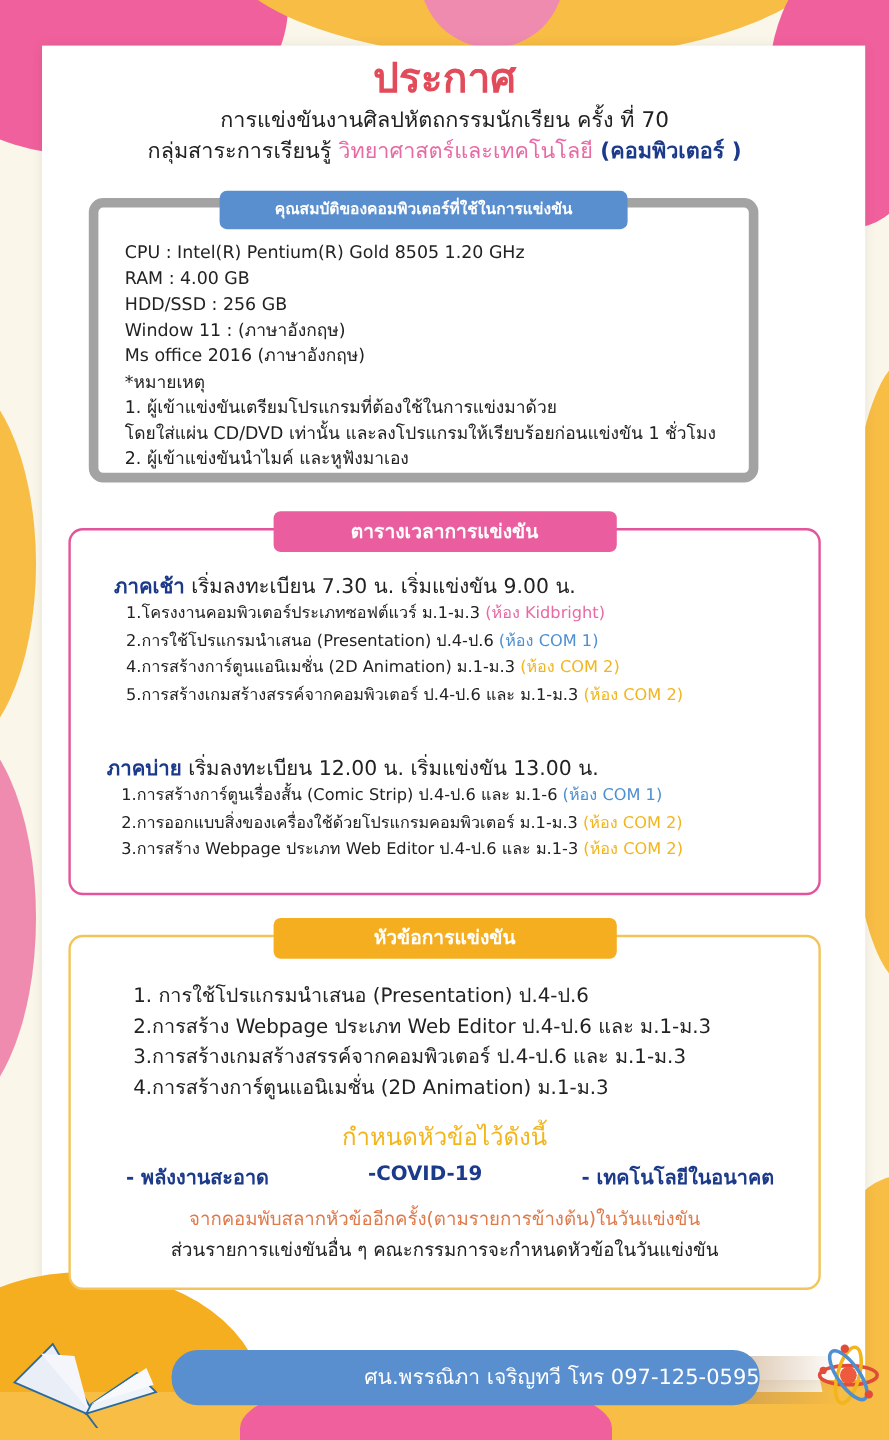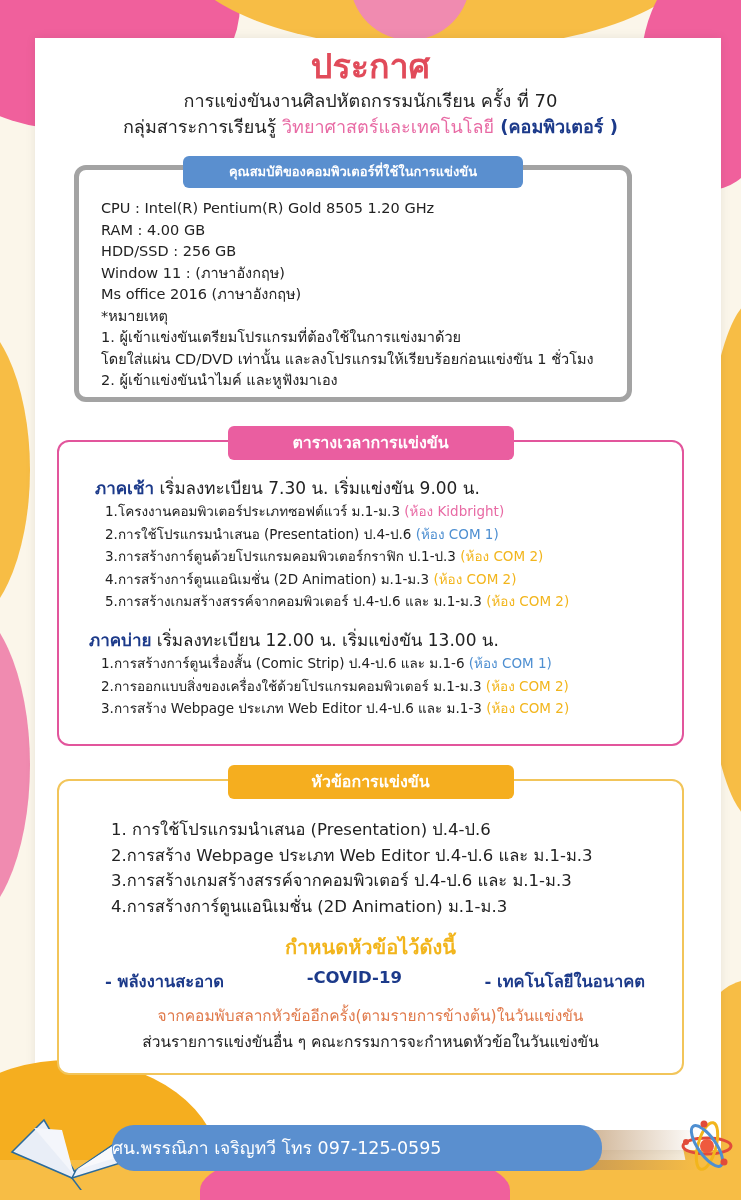--- a/index.html
+++ b/index.html
@@ -22,45 +22,45 @@
   .header .line2 { font-size: 18px; line-height: 26px; color: #222; }
   .header .pink { color: #e86aa4; }
   .header .navy { color: #1c3a8a; font-weight: bold; }
 
   .box { position: absolute; border-radius: 12px; background: #fff; }
   .pill {
     position: absolute; left: 50%; transform: translateX(-50%);
     color: #fff; font-weight: bold; text-align: center; border-radius: 6px;
     white-space: nowrap;
   }
-  .spec-box { left: 74px; top: 165px; width: 558px; height: 237px; border: 5px solid #a3a3a3; }
+  .spec-box { left: 74px; top: 165px; width: 558px; height: 237px; border: 8px solid #a3a3a3; }
   .spec-pill { top: -14px; width: 340px; height: 32px; line-height: 32px; background: #5a8fcf; font-size: 13px; }
   .spec-lines { position: absolute; left: 22px; top: 28px; font-size: 14.5px; line-height: 21.5px; color: #222; }
 
   .sched-box { left: 57px; top: 440px; width: 627px; height: 306px; border: 2px solid #e2559c; }
   .sched-pill { top: -16px; width: 286px; height: 34px; line-height: 34px; background: #ea5ea0; font-size: 16px; }
   .session { position: absolute; left: 36px; font-size: 17px; color: #222; }
   .session b { color: #1c3a8a; }
   .items { position: absolute; left: 46px; font-size: 13.5px; line-height: 22.5px; color: #222; }
   .room-pink { color: #e86aa4; }
   .room-blue { color: #4e8fd1; }
   .room-yellow { color: #f2b51c; }
 
   .topic-box { left: 57px; top: 779px; width: 627px; height: 296px; border: 2px solid #f2c55a; }
   .topic-pill { top: -16px; width: 286px; height: 34px; line-height: 34px; background: #f5ae1f; font-size: 16px; }
   .topic-list { position: absolute; left: 52px; top: 36px; font-size: 16.5px; line-height: 25.5px; color: #222; }
-  .topic-sub { position: absolute; left: 0; width: 100%; text-align: center; top: 150px; color: #f2b51c; font-size: 20px; font-weight: bold; }
+  .topic-sub { position: absolute; left: 0; width: 100%; text-align: center; top: 150px; color: #f2b51c; font-size: 20px; font-weight: normal; }
   .topic-tags { position: absolute; top: 187px; left: 46px; width: 540px; display: flex; justify-content: space-between; font-size: 16.5px; color: #1c3a8a; font-weight: bold; }
   .topic-note1 { position: absolute; top: 222px; width: 100%; text-align: center; color: #e0794a; font-size: 15.5px; }
   .topic-note2 { position: absolute; top: 248px; width: 100%; text-align: center; color: #222; font-size: 15.5px; }
 
   .footer-pill {
-    position: absolute; left: 112px; top: 1125px; width: 490px; height: 46px;
+    position: absolute; left: 143px; top: 1125px; width: 490px; height: 46px;
     background: #5a8fcf; border-radius: 22px; color: #fff; font-size: 17.5px;
-    line-height: 46px; text-align: left;
+    line-height: 46px; text-align: right;
   }
 </style>
 </head>
 <body>
 
 <div class="bg" style="left:-90px;top:-120px;width:330px;height:250px;background:#f0609c;"></div>
 <div class="bg" style="left:180px;top:-150px;width:520px;height:200px;background:#f7bd45;"></div>
 <div class="bg" style="left:350px;top:-80px;width:120px;height:120px;background:#f08bb0;"></div>
 <div class="bg" style="left:640px;top:-40px;width:140px;height:230px;background:#f0609c;"></div>
 <div class="bg" style="left:-120px;top:310px;width:150px;height:320px;background:#f7bd45;"></div>
@@ -100,21 +100,20 @@
 
 <div class="box sched-box">
   <div class="pill sched-pill">ตารางเวลาการแข่งขัน</div>
 
   <div class="session" style="top:32px;">
     <b>ภาคเช้า</b><span> เริ่มลงทะเบียน  7.30 น. เริ่มแข่งขัน 9.00 น.</span>
   </div>
   <div class="items" style="top:58px;">
     <div><span>1.โครงงานคอมพิวเตอร์ประเภทซอฟต์แวร์ ม.1-ม.3 </span><span class="room-pink">(ห้อง Kidbright)</span></div>
     <div><span>2.การใช้โปรแกรมนำเสนอ (Presentation) ป.4-ป.6 </span><span class="room-blue">(ห้อง COM 1)</span></div>
-    <div><span>3.การสร้างการ์ตูนด้วยโปรแกรมคอมพิวเตอร์กราฟิก ป.1-ป.3 </span><span class="room-yellow">(ห้อง COM 2)</span></div>
     <div><span>4.การสร้างการ์ตูนแอนิเมชั่น (2D Animation) ม.1-ม.3 </span><span class="room-yellow">(ห้อง COM 2)</span></div>
     <div><span>5.การสร้างเกมสร้างสรรค์จากคอมพิวเตอร์ ป.4-ป.6 และ ม.1-ม.3 </span><span class="room-yellow">(ห้อง COM 2)</span></div>
   </div>
 
   <div class="session" style="top:184px;left:30px;">
     <b>ภาคบ่าย</b><span> เริ่มลงทะเบียน  12.00 น. เริ่มแข่งขัน 13.00 น.</span>
   </div>
   <div class="items" style="top:210px;left:42px;">
     <div><span>1.การสร้างการ์ตูนเรื่องสั้น (Comic Strip) ป.4-ป.6 และ ม.1-6 </span><span class="room-blue">(ห้อง COM 1)</span></div>
     <div><span>2.การออกแบบสิ่งของเครื่องใช้ด้วยโปรแกรมคอมพิวเตอร์ ม.1-ม.3 </span><span class="room-yellow">(ห้อง COM 2)</span></div>

